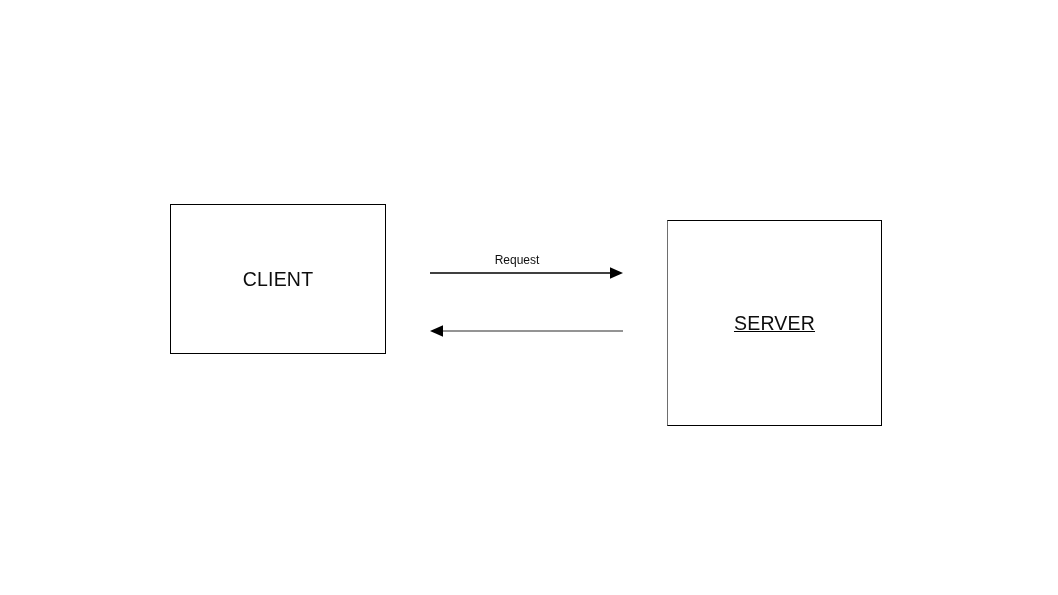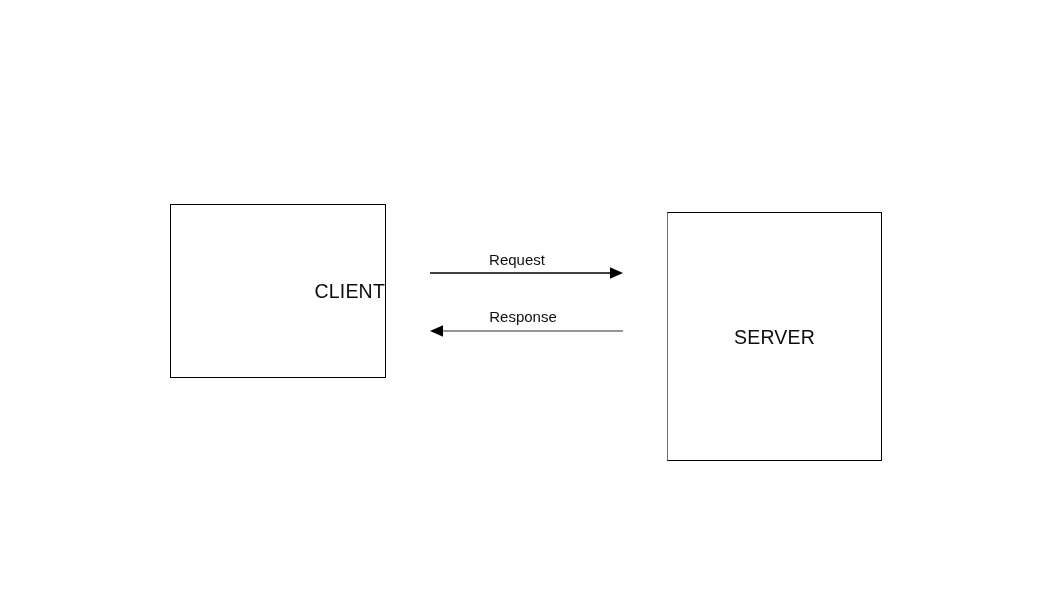--- a/index.html
+++ b/index.html
@@ -38,42 +38,42 @@
     line-height: 28px;
     letter-spacing: 0.2px;
     color: #0d0d0d;
     white-space: nowrap;
   }
 
   #client-node {
     left: 170px;
     top: 204px;
     width: 216px;
-    height: 174px;
-    align-items: flex-end;
+    height: 150px;
   }
   #server-node {
     left: 667px;
-    top: 212px;
+    top: 220px;
     width: 215px;
-    height: 249px;
+    height: 206px;
     border-left-color: #6e6e6e;
+    text-decoration: underline;
   }
 
   
   .edge {
     position: absolute;
   }
   .edge svg {
     display: block;
     overflow: visible;
   }
   .edge-label {
     position: absolute;
-    font-size: 15px;
+    font-size: 12px;
     line-height: 18px;
     color: #0f0f0f;
     white-space: nowrap;
     text-align: center;
   }
 
   #request-edge {
     left: 428px;
     top: 264px;
     width: 198px;
@@ -111,21 +111,20 @@
   </div>
 
   <div class="edge-label" id="request-label">Request</div>
   <div class="edge" id="request-edge">
     <svg width="198" height="18" viewBox="0 0 198 18">
       <line x1="2" y1="9" x2="182" y2="9" stroke="#000000" stroke-width="1.7"></line>
       <path d="M 182 3.2 L 195 9 L 182 14.8 Z" fill="#000000"></path>
     </svg>
   </div>
 
-  <div class="edge-label" id="response-label">Response</div>
   <div class="edge" id="response-edge">
     <svg width="200" height="18" viewBox="0 0 200 18">
       <line x1="17" y1="9" x2="197" y2="9" stroke="#707070" stroke-width="1.7"></line>
       <path d="M 17 3.2 L 4 9 L 17 14.8 Z" fill="#000000"></path>
     </svg>
   </div>
 
 </div>
 
 </body></html>

